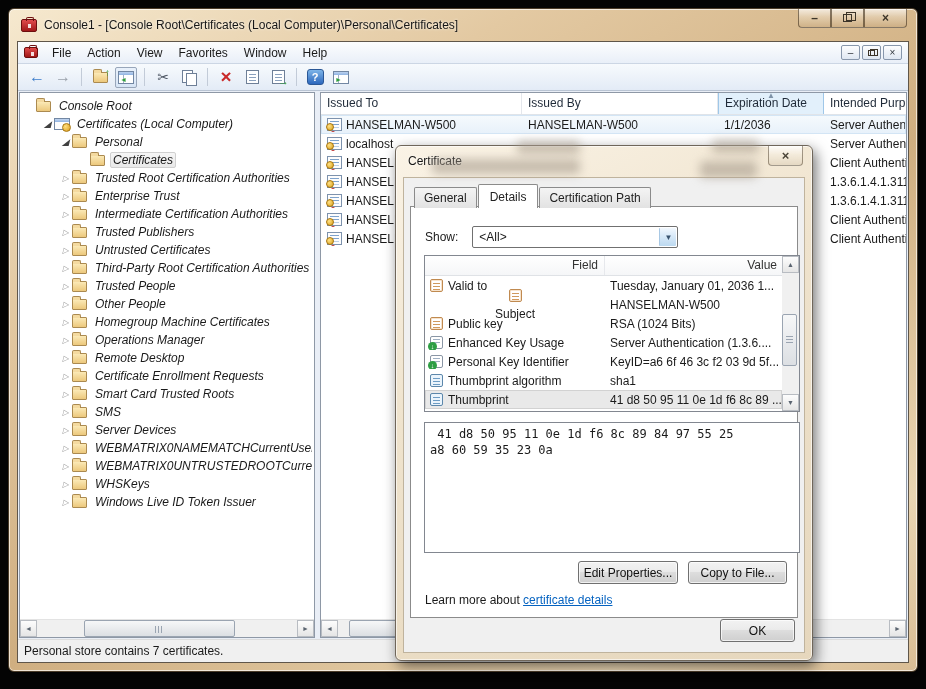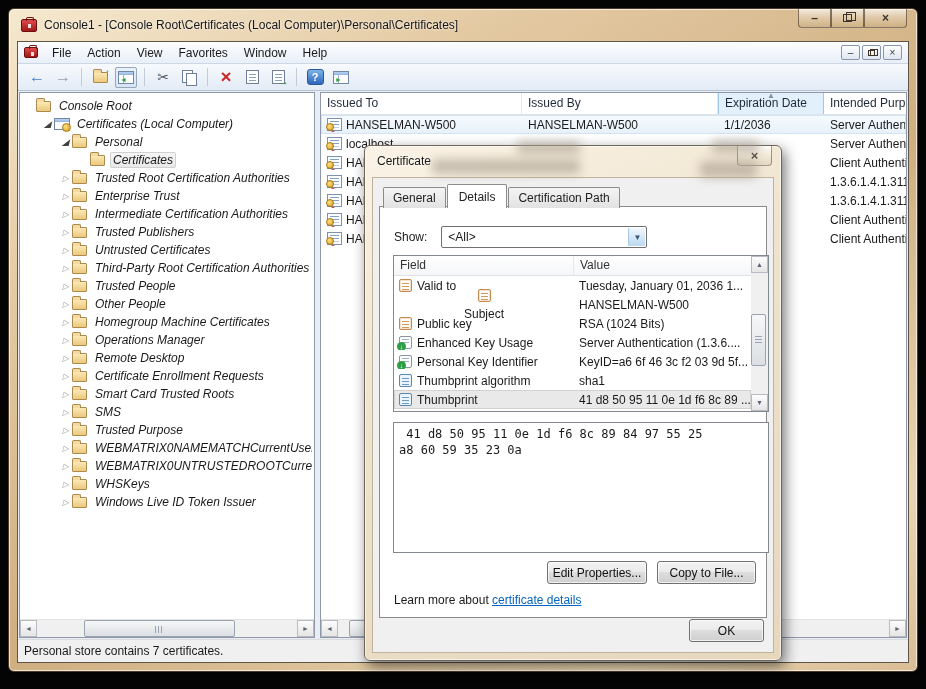--- a/index.html
+++ b/index.html
@@ -113,21 +113,21 @@
     background:repeating-linear-gradient(90deg,#9aa4b1 0 1px,transparent 1px 3px); }
   .vscroll { position:absolute; top:0; right:0; bottom:0; width:17px; background:#f0f0f0; display:flex; flex-direction:column; }
   .vscroll .sb-track { width:17px; }
   .vscroll .sb-thumb { left:0; width:15px; height:52px; }
   .vscroll .sb-grip { top:50%; margin-top:-4px; width:7px; height:8px;
     background:repeating-linear-gradient(#9aa4b1 0 1px,transparent 1px 3px); }
 
   .statusbar { height:23px; background:#f0f0f0; border-top:1px solid #dcdcdc; display:flex; align-items:center; padding:0 6px; }
 
   
-  .dlg { position:absolute; left:364px; top:145px; width:418px; height:516px; border-radius:6px; z-index:10;
+  .dlg { position:absolute; left:395px; top:145px; width:418px; height:516px; border-radius:6px; z-index:10;
     background:linear-gradient(155deg,#faf3e6 0%,#efe3cd 40%,#e6d7bd 100%);
     border:1px solid #6f665a; box-shadow:inset 0 0 0 1px rgba(255,255,255,.6), 3px 5px 14px rgba(0,0,0,.55); }
   .dlg-title { position:absolute; left:12px; top:0; height:31px; line-height:31px; color:#161616; text-shadow:0 0 3px rgba(255,255,255,.9); }
   .dlg-close { position:absolute; top:0; right:9px; width:35px; height:20px; border:1px solid rgba(90,75,55,.55); border-top:none;
     border-radius:0 0 4px 4px; background:linear-gradient(rgba(255,255,255,.85),rgba(245,238,225,.5) 45%,rgba(210,195,170,.4));
     display:flex; align-items:center; justify-content:center; color:#4a4438; font-weight:bold; font-size:13px; }
   .dlg-body { position:absolute; left:7px; right:7px; top:31px; bottom:7px; background:#f0f0f0; border:1px solid #bfb39d; }
   .tabs { position:absolute; left:10px; top:8px; display:flex; align-items:flex-end; z-index:2; }
   .tab { padding:3px 9px 3px; border:1px solid #8b8b8b; border-bottom:none; border-radius:2px 2px 0 0;
     background:linear-gradient(#f4f4f4,#e2e2e2); margin-right:1px; color:#222; }
@@ -136,21 +136,21 @@
 
   .show-row { position:absolute; left:14px; top:19px; display:flex; align-items:center; }
   .dd { margin-left:14px; width:206px; height:22px; border:1px solid #707070; border-radius:2px; background:#fff;
     display:flex; align-items:center; padding-left:6px; position:relative; }
   .dd-btn { position:absolute; right:1px; top:1px; bottom:1px; width:17px; border-radius:1px;
     background:linear-gradient(#f2f8fe,#d8e9f8 45%,#bcd9f0); border-left:1px solid #a8c8e4;
     display:flex; align-items:center; justify-content:center; color:#39536e; font-size:8px; }
 
   .fields { position:absolute; left:13px; top:48px; width:376px; height:157px; border:1px solid #828790; background:#fff; overflow:hidden; }
   .f-header { display:flex; height:20px; background:linear-gradient(#fff,#f5f6f8); border-bottom:1px solid #dfe2e6; }
-  .f-h { padding:2px 6px; color:#333; flex:none; border-right:1px solid #e6e8ec; }
+  .f-h { padding:2px 6px; color:#333; flex:none; border-right:1px solid #e6e8ec;text-align:right; }
   .f-rows { position:absolute; top:20px; left:0; right:17px; bottom:0; }
   .f-row { display:flex; height:19px; align-items:center; }
   .f-row.selected { background:#e9e9e9; outline:1px solid #d2d2d2; outline-offset:-1px; }
   .f-cell { padding:0 5px; white-space:nowrap; overflow:hidden; flex:none; display:flex; align-items:center; gap:5px; }
   .f-ico { width:13px; height:13px; border-radius:2px; position:relative; flex:none; background:#fff; }
   .f-ico.tan { border:1px solid #c08a50; box-shadow:inset 0 0 0 1px #f7e3cc; }
   .f-ico.tan::before { content:""; position:absolute; left:2px; top:3px; right:2px; height:1px; background:#d09a5e; box-shadow:0 3px 0 #d09a5e, 0 6px 0 #d09a5e; }
   .f-ico.blue { border:1px solid #5c87ab; background:#eaf4fc; }
   .f-ico.blue::before { content:""; position:absolute; left:2px; top:3px; right:2px; height:1px; background:#6d9cc4; box-shadow:0 3px 0 #6d9cc4, 0 6px 0 #6d9cc4; }
   .f-ico.green { border:1px solid #8a96a5; }
@@ -342,21 +342,21 @@
                 <span class="tree-label">Smart Card Trusted Roots</span>
               </div>
               <div class="tree-row" style="padding-left: 38px;">
                 <span class="tw-arrow">▷</span>
                 <span class="ico-folder tree-ico"></span>
                 <span class="tree-label">SMS</span>
               </div>
               <div class="tree-row" style="padding-left: 38px;">
                 <span class="tw-arrow">▷</span>
                 <span class="ico-folder tree-ico"></span>
-                <span class="tree-label">Trusted Purpose</span>
+                <span class="tree-label">Server Devices</span>
               </div>
               <div class="tree-row" style="padding-left: 38px;">
                 <span class="tw-arrow">▷</span>
                 <span class="ico-folder tree-ico"></span>
                 <span class="tree-label">WEBMATRIX0NAMEMATCHCurrentUser</span>
               </div>
               <div class="tree-row" style="padding-left: 38px;">
                 <span class="tw-arrow">▷</span>
                 <span class="ico-folder tree-ico"></span>
                 <span class="tree-label">WEBMATRIX0UNTRUSTEDROOTCurrentUser</span>

